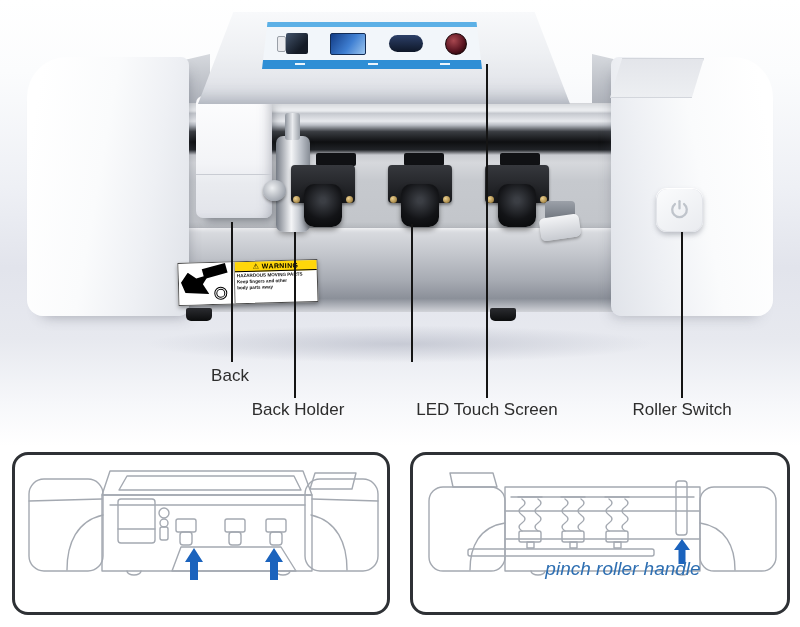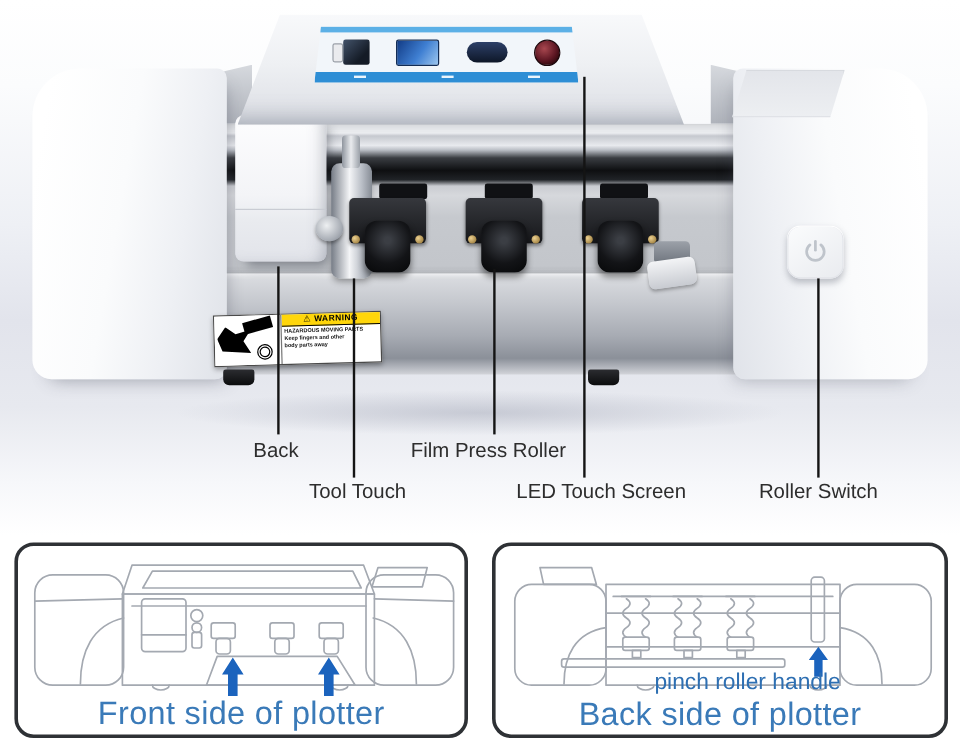--- a/index.html
+++ b/index.html
@@ -103,21 +103,21 @@
   .ic-tablet{width:36px;height:22px;border-radius:2px;border:1px solid #122c55;box-sizing:border-box;
         background:linear-gradient(125deg,#123c86,#3f7fd2 55%,#9cc6ef);}
   .ic-watch{width:34px;height:17px;border-radius:9px;background:linear-gradient(180deg,#2d4068,#0e1728);}
   .ic-lens{width:22px;height:22px;border-radius:50%;border:1px solid #1c070b;box-sizing:border-box;
         background:radial-gradient(circle at 38% 33%,#a8474f,#5c1622 55%,#250609 85%);}
 
   .callout-line{position:absolute;width:2px;background:#141414;}
   .callout-label{position:absolute;transform:translateX(-50%);font-size:17px;color:#2d2d2d;white-space:nowrap;}
 
   
-  .dbox{position:absolute;top:452px;height:163px;background:#fff;border:3px solid #2e3135;border-radius:16px;box-sizing:border-box;}
+  .dbox{position:absolute;top:452px;height:163px;background:#fff;border:3px solid #2e3135;border-radius:16px;box-sizing:border-box;font-style:italic;}
   .dbox.front{left:12px;width:378px;}
   .dbox.back{left:410px;width:380px;}
   .dbox svg{position:absolute;left:0;top:0;}
   .dcaption{position:absolute;left:0;right:0;text-align:center;font-size:27px;color:#3a7ab8;letter-spacing:.3px;}
   .pinch-label{position:absolute;left:110px;top:103px;width:200px;text-align:center;font-size:19px;color:#2e6fb2;}
 </style>
 </head>
 <body>
 
 <div class="stage">
@@ -215,23 +215,22 @@
       </div>
     </div>
 
     <div class="callout-line" style="left:231px;top:222px;height:140px"></div>
     <div class="callout-line" style="left:294px;top:232px;height:166px"></div>
     <div class="callout-line" style="left:411px;top:224px;height:138px"></div>
     <div class="callout-line" style="left:486px;top:64px;height:334px"></div>
     <div class="callout-line" style="left:681px;top:232px;height:166px"></div>
 
     <div class="callout-label" style="left:230px;top:366px">Back</div>
-    <div class="callout-label" style="left:298px;top:400px">Tool Touch</div>
-    <div class="callout-label" style="left:407px;top:366px">Film Press Roller</div>
-    <div class="callout-label" style="left:501px;top:400px">LED Touch Screen</div>
+    <div class="callout-label" style="left:298px;top:400px">Back Holder</div>
+    <div class="callout-label" style="left:487px;top:400px">LED Touch Screen</div>
     <div class="callout-label" style="left:682px;top:400px">Roller Switch</div>
   </div>
 
   <div class="dbox front">
     <svg width="372" height="157" viewBox="0 0 372 157">
       <g fill="none" stroke="#a4a9b1" stroke-width="1.4" stroke-linejoin="round" stroke-linecap="round">
         <path d="M95 16 L288 16 L297 40 L87 40 Z"></path>
         <path d="M112 21 L279 21 L286 35 L104 35 Z"></path>
         <path d="M300 18 L341 18 L337 34 L295 34 Z"></path>
         <rect x="14" y="24" width="74" height="92" rx="15"></rect>
@@ -253,21 +252,20 @@
         <rect x="251" y="64" width="20" height="13" rx="2"></rect>
           <rect x="255" y="77" width="12" height="13" rx="3"></rect>
         <path d="M166 92 L266 92 L281 116 L157 116 Z"></path>
         <path d="M112 116 a7 4 0 0 0 14 0 M261 116 a7 4 0 0 0 14 0"></path>
       </g>
       <g fill="#1b63bd">
         <polygon points="179,93 188,107 183,107 183,125 175,125 175,107 170,107"></polygon>
         <polygon points="259,93 268,107 263,107 263,125 255,125 255,107 250,107"></polygon>
       </g>
     </svg>
-    <div class="dcaption" style="top:124px">Front side of plotter</div>
   </div>
 
   <div class="dbox back">
     <svg width="374" height="157" viewBox="0 0 374 157">
       <g fill="none" stroke="#a4a9b1" stroke-width="1.4" stroke-linejoin="round" stroke-linecap="round">
         <path d="M37 18 L80 18 L84 32 L40 32 Z"></path>
         <rect x="16" y="32" width="76" height="84" rx="14"></rect>
         <path d="M92 68 C 66 72 57 92 57 115"></path>
         <rect x="287" y="32" width="76" height="84" rx="14"></rect>
         <path d="M287 68 C 313 72 322 92 322 115"></path>
@@ -284,16 +282,15 @@
           <rect x="201" y="87" width="7" height="6"></rect>
         <rect x="263" y="26" width="11" height="54" rx="3"></rect>
         <rect x="55" y="94" width="186" height="7" rx="2"></rect>
         <path d="M118 116 a7 4 0 0 0 14 0 M262 116 a7 4 0 0 0 14 0"></path>
       </g>
       <g fill="#1b63bd">
         <polygon points="269,84 277,95 272.5,95 272.5,109 265.5,109 265.5,95 261,95"></polygon>
       </g>
     </svg>
     <div class="pinch-label">pinch roller handle</div>
-    <div class="dcaption" style="top:125px">Back side of plotter</div>
   </div>
 
 </div>
 
 </body></html>

